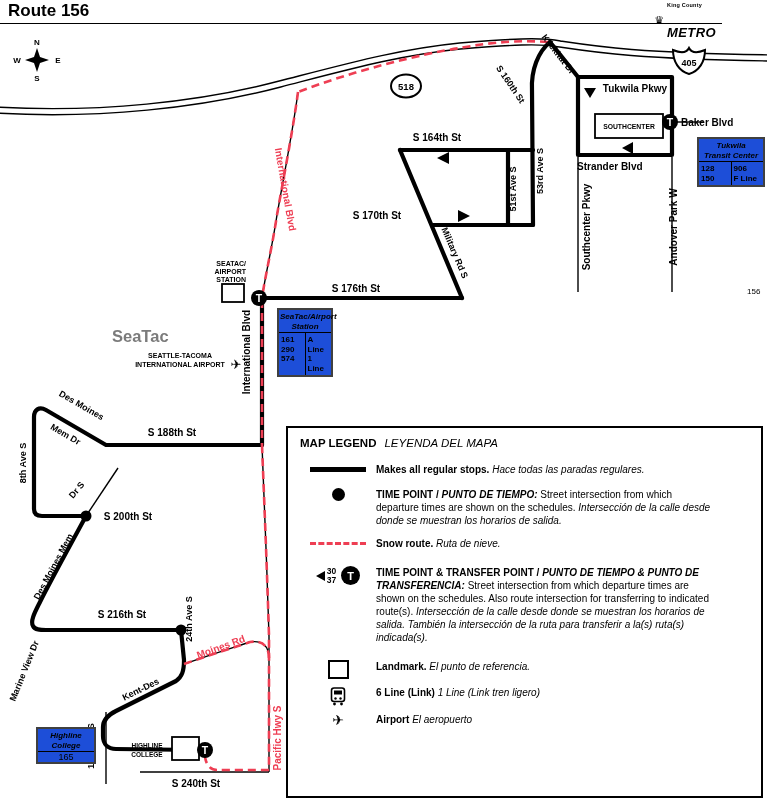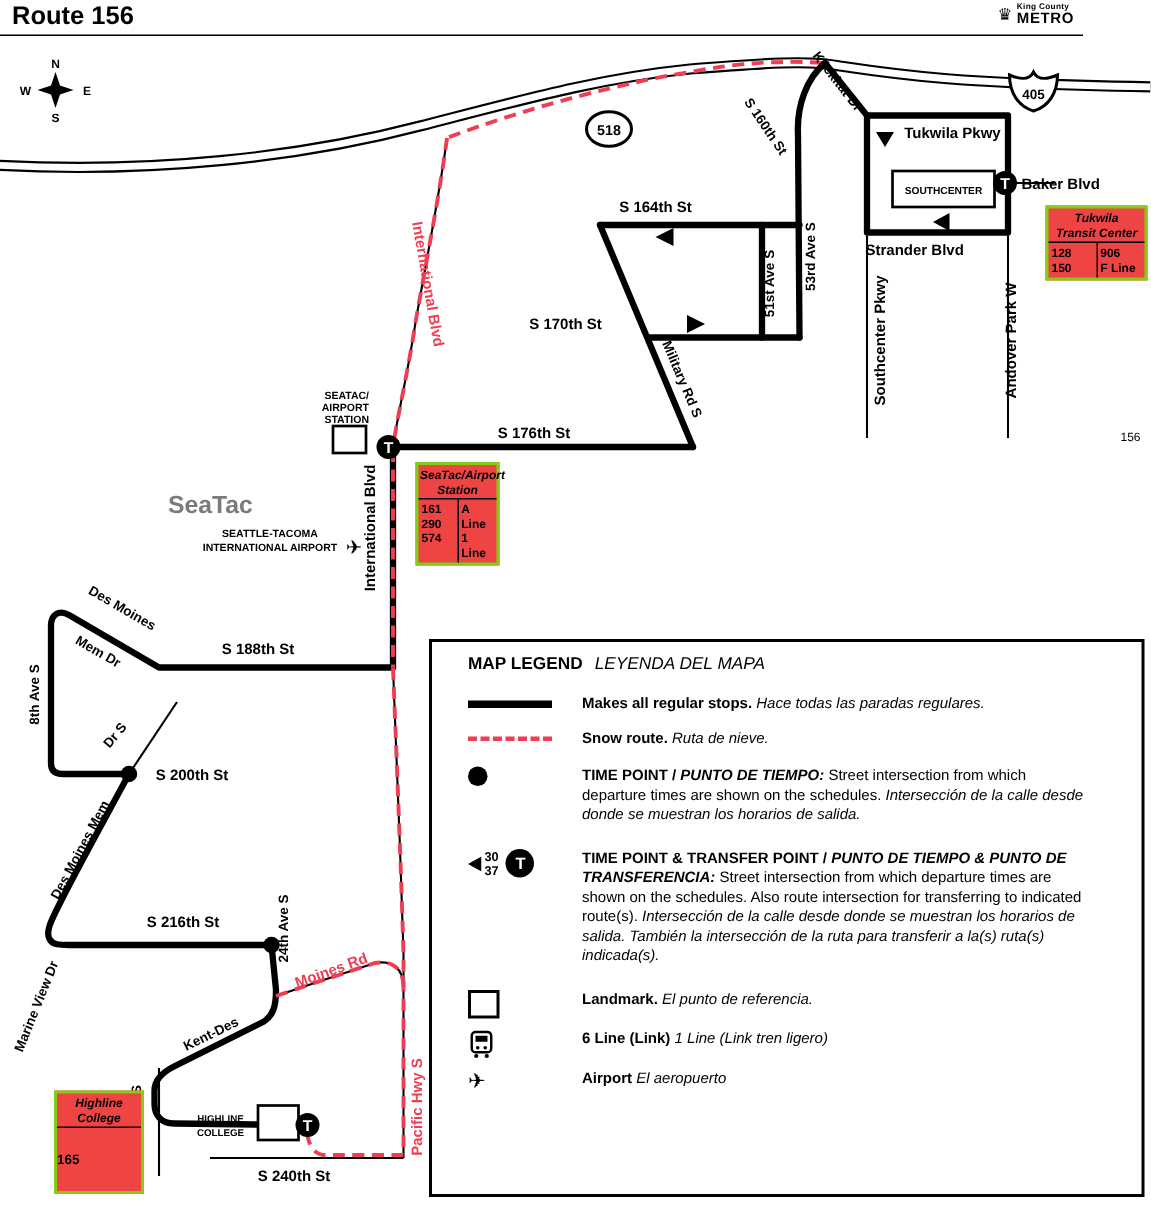--- a/index.html
+++ b/index.html
@@ -7,51 +7,51 @@
   body{font-family:"Liberation Sans", sans-serif; color:#000;}
   #page{position:relative;width:767px;height:804px;background:#fff;overflow:hidden;}
 
   
   .header{position:absolute;left:0;top:0;width:722px;height:23px;border-bottom:1.5px solid #000;background:#fff;z-index:5;}
   .route-title{position:absolute;left:8px;top:1px;font-size:17px;font-weight:bold;}
   .agency{position:absolute;right:6px;top:2px;display:flex;align-items:center;gap:3px;}
   .crown{font-size:11px;line-height:11px;}
   .ag-col{display:flex;flex-direction:column;align-items:flex-start;}
   .ag1{font-size:5.5px;font-weight:bold;letter-spacing:.2px;}
-  .ag2{font-size:10px;font-weight:bold;line-height:10px;letter-spacing:.4px;}
+  .ag2{font-size:13px;font-weight:bold;font-style:italic;line-height:10px;letter-spacing:.4px;margin-top:20px;}
 
   svg text{font-family:"Liberation Sans", sans-serif;}
   .st{font-weight:bold;font-size:10px;fill:#000;}
   .st9{font-size:9px;}
   .st7{font-size:7px;}
   .redst{font-weight:bold;font-size:10px;fill:var(--snow);}
   .citylbl{font-weight:bold;font-size:16.5px;fill:var(--city);}
   .rt{fill:none;stroke:#000;stroke-width:4.2;stroke-linejoin:round;stroke-linecap:round;}
   .thin{fill:none;stroke:#000;stroke-width:1.4;}
   .fw1{fill:none;stroke:#000;stroke-width:7.5;}
   .fw2{fill:none;stroke:#fff;stroke-width:4.6;}
   .snow{fill:none;stroke:var(--snow);stroke-width:2.6;stroke-dasharray:8 5;}
   .lmk{fill:#fff;stroke:#000;stroke-width:1.8;}
   .tT{fill:#fff;font-weight:bold;font-size:10.5px;text-anchor:middle;}
 
   
-  .ibox{position:absolute;background:#ef4444;border:2px solid #84cc16;z-index:4;box-sizing:border-box;}
+  .ibox{position:absolute;background:#1d4ed8;border:2px solid #404040;z-index:4;box-sizing:border-box;}
   .ibox-title{font-size:8px;font-weight:bold;font-style:italic;text-align:center;line-height:9.5px;padding:2px 1px 1px;}
   .ibox-cols{display:flex;border-top:1.5px solid #000;}
   .ibox-col{flex:1;padding:2px 2px;font-size:8px;font-weight:bold;line-height:9.5px;text-align:left;}
   .ibox-col.r{border-left:1.5px solid #000;}
-  .ibox-route{font-size:9px;font-weight:bold;padding:16px 0;border-top:1.5px solid #000;}
+  .ibox-route{font-size:9px;font-weight:normal;text-align:center;padding:0 0;border-top:1.5px solid #000;}
 
   
-  .legend{position:absolute;left:286px;top:426px;width:477px;height:372px;border:2px solid #000;background:#fff;z-index:4;box-sizing:border-box;padding:9px 24px;}
+  .legend{position:absolute;left:286px;top:426px;width:477px;height:372px;border:2px solid #000;background:#fff;z-index:4;box-sizing:border-box;padding:9px 12px;}
   .lg-title{font-size:11.5px;}
   .lg-title b{font-weight:bold;}
   .lg-title i{font-style:italic;margin-left:8px;font-weight:normal;}
   .lg-row{display:flex;align-items:flex-start;}
-  .lg-icon{width:76px;flex:none;display:flex;align-items:center;}
+  .lg-icon{width:76px;flex:none;display:flex;justify-content:center;align-items:center;}
   .lg-text{flex:1;max-width:340px;font-size:10px;line-height:13px;}
   .lg-text i{font-style:italic;}
   .lg-text b{font-weight:bold;}
   .lg-text b.it{font-style:italic;}
   .ic-line{width:56px;height:5px;background:#000;margin-top:4px;}
   .ic-dash{width:56px;height:0;border-top:3px dashed var(--snow);margin-top:5px;}
   .ic-dot{width:13px;height:13px;border-radius:50%;background:#000;}
   .ic-sq{width:17px;height:15px;background:#fff;border:2px solid #000;}
   .tp-wrap{display:flex;align-items:center;gap:2px;}
   .tp-nums{display:flex;flex-direction:column;font-size:8.5px;font-weight:bold;line-height:9px;}
@@ -257,37 +257,37 @@
 
     <div class="lg-row mt14">
       <div class="lg-icon">
           <div class="ic-line"></div>
         </div>
       <div class="lg-text">
         <b>Makes all regular stops.</b> <i>Hace todas las paradas regulares.</i>
       </div>
     </div>
 
-    <div class="lg-row mt10">
-      <div class="lg-icon">
-          <div class="ic-dash"></div>
-        </div>
-      <div class="lg-text">
-        <b>Snow route.</b> <i>Ruta de nieve.</i>
-      </div>
-    </div>
-
     <div class="lg-row mt12">
       <div class="lg-icon">
           <div class="ic-dot"></div>
         </div>
       <div class="lg-text">
         <b>TIME POINT / </b><b class="it">PUNTO DE TIEMPO:</b>
         <span>Street intersection from which departure times are shown on the schedules.</span>
         <i>Intersección de la calle desde donde se muestran los horarios de salida.</i>
+      </div>
+    </div>
+
+    <div class="lg-row mt10">
+      <div class="lg-icon">
+          <div class="ic-dash"></div>
+        </div>
+      <div class="lg-text">
+        <b>Snow route.</b> <i>Ruta de nieve.</i>
       </div>
     </div>
 
     <div class="lg-row mt16">
       <div class="lg-icon">
         <div class="tp-wrap">
           <svg width="9" height="12">
               <polygon points="0,6 9,1 9,11" fill="#000"></polygon>
             </svg>
           <span class="tp-nums">

